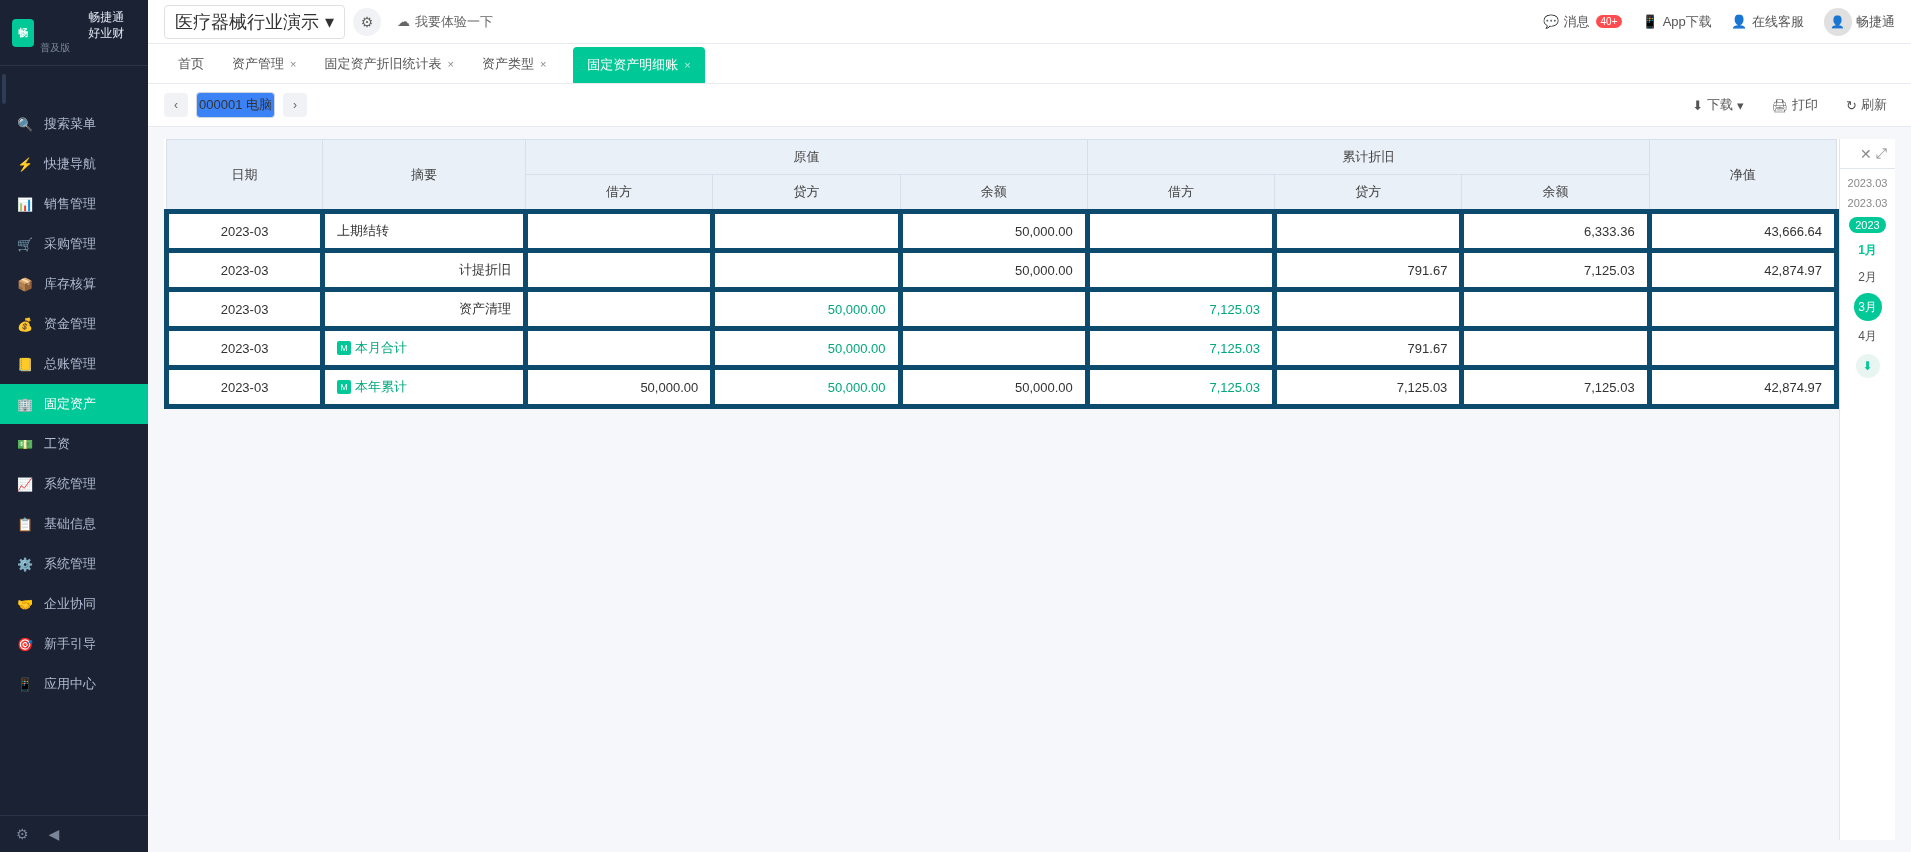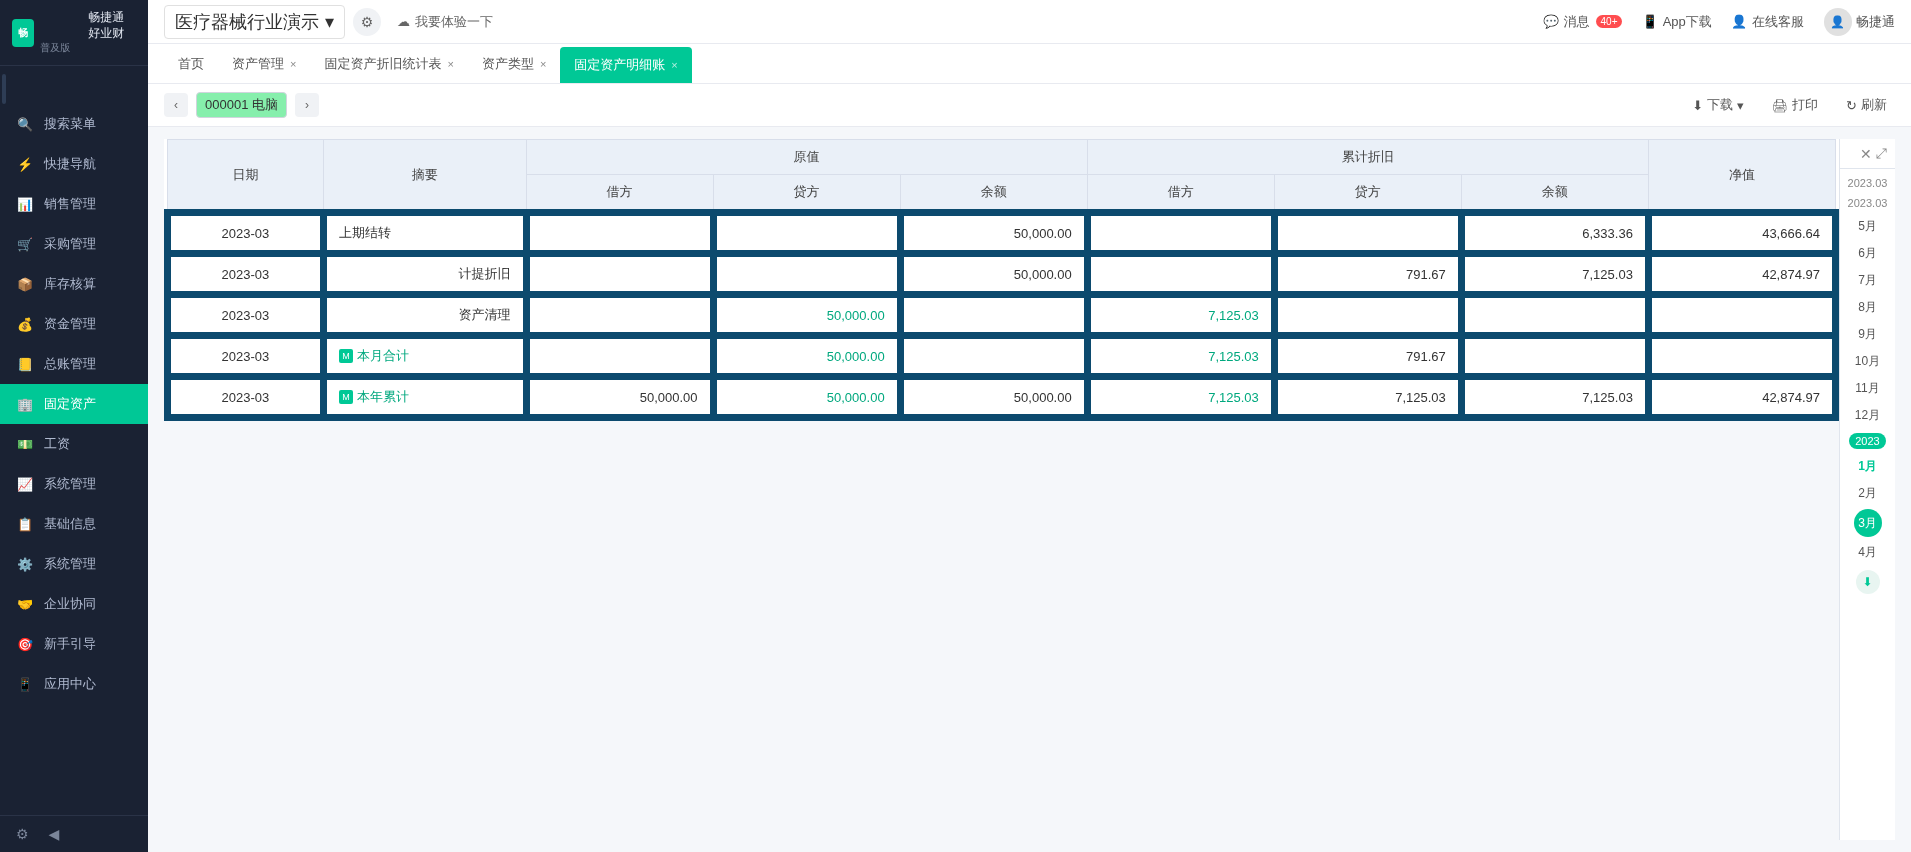--- a/index.html
+++ b/index.html
@@ -106,21 +106,21 @@
       padding: 0 16px;
       border-bottom: 1px solid #e8eaf0;
       flex-shrink: 0;
     }
     .tab {
       height: 36px; display: flex; align-items: center; gap: 6px;
       padding: 0 14px; font-size: 13px; color: #555;
       cursor: pointer; border-bottom: 2px solid transparent;
       white-space: nowrap;
     }
-    .tab.active { color: #fff; background: #00c896; border-radius: 4px 4px 0 0; border-bottom: none; }
+    .tab.active { color: #fff; background: #00c896; border-radius: 4px 4px 0 0; border-bottom: none; margin-left: 13px; }
     .tab-close { font-size: 11px; color: inherit; opacity: 0.7; }
 
     
     .content {
       flex: 1; overflow: hidden; display: flex; flex-direction: column; padding: 0;
     }
 
     
     .toolbar {
       background: #fff;
@@ -128,22 +128,22 @@
       display: flex; align-items: center; gap: 8px;
       border-bottom: 1px solid #e8eaf0;
       flex-shrink: 0;
     }
     .nav-btn {
       width: 24px; height: 24px; border-radius: 4px; background: #f0f2f5;
       display: flex; align-items: center; justify-content: center;
       cursor: pointer; color: #666; font-size: 12px;
     }
     .asset-tag {
-      border: 1px solid #d0d5dd; border-radius: 4px; padding: 3px 8px;
-      font-size: 13px; color: #333; background: #86efac;
+      border: 1px solid #d0d5dd; border-radius: 4px; padding: 3px 2px;
+      font-size: 13px; color: #333; background: #3b82f6;
     }
     .toolbar-right { margin-left: auto; display: flex; align-items: center; gap: 12px; }
     .toolbar-btn {
       display: flex; align-items: center; gap: 4px;
       font-size: 13px; color: #555; cursor: pointer;
       padding: 4px 8px; border-radius: 4px;
     }
 
     
     .table-wrapper {
@@ -155,21 +155,21 @@
       width: 100%; border-collapse: collapse; background: #fff;
       border: 1px solid #e0e5ed;
     }
     thead th {
       background: #eaf0f8; font-size: 13px; color: #444;
       padding: 8px 12px; text-align: center;
       border: 1px solid #d8deea; font-weight: 500;
     }
     tbody td {
       padding: 8px 12px; font-size: 13px; color: #333;
-      border: 7px solid #0c4a6e; text-align: right;
+      border: 5px solid #0c4a6e; text-align: right;
     }
     tbody td:nth-child(1), tbody td:nth-child(2) { text-align: center; }
     .month-tag {
       display: inline-flex; align-items: center; gap: 4px;
       color: #00a87e; font-size: 13px;
     }
     .month-tag-icon {
       width: 14px; height: 14px; background: #00c896; border-radius: 2px;
       display: inline-flex; align-items: center; justify-content: center;
       color: white; font-size: 9px;
@@ -463,30 +463,20 @@
       </div>
 
       <div class="right-panel">
         <div class="right-panel-header">
           <span class="right-panel-icon">✕</span>
           <span class="right-panel-icon">⤢</span>
         </div>
         <div class="timeline">
           <div class="timeline-year">2023.03</div>
           <div class="timeline-year">2023.03</div>
-          <div id="timeline-months-before">
-              <div class="timeline-month">5月</div>
-              <div class="timeline-month">6月</div>
-              <div class="timeline-month">7月</div>
-              <div class="timeline-month">8月</div>
-              <div class="timeline-month">9月</div>
-              <div class="timeline-month">10月</div>
-              <div class="timeline-month">11月</div>
-              <div class="timeline-month">12月</div>
-            </div>
           <div class="timeline-year-label">2023</div>
           <div id="timeline-months-after">
               <div class="timeline-month highlight">1月</div>
               <div class="timeline-month">2月</div>
               <div class="timeline-month active">3月</div>
               <div class="timeline-month">4月</div>
             </div>
           <div class="timeline-down-btn">⬇</div>
         </div>
       </div>

